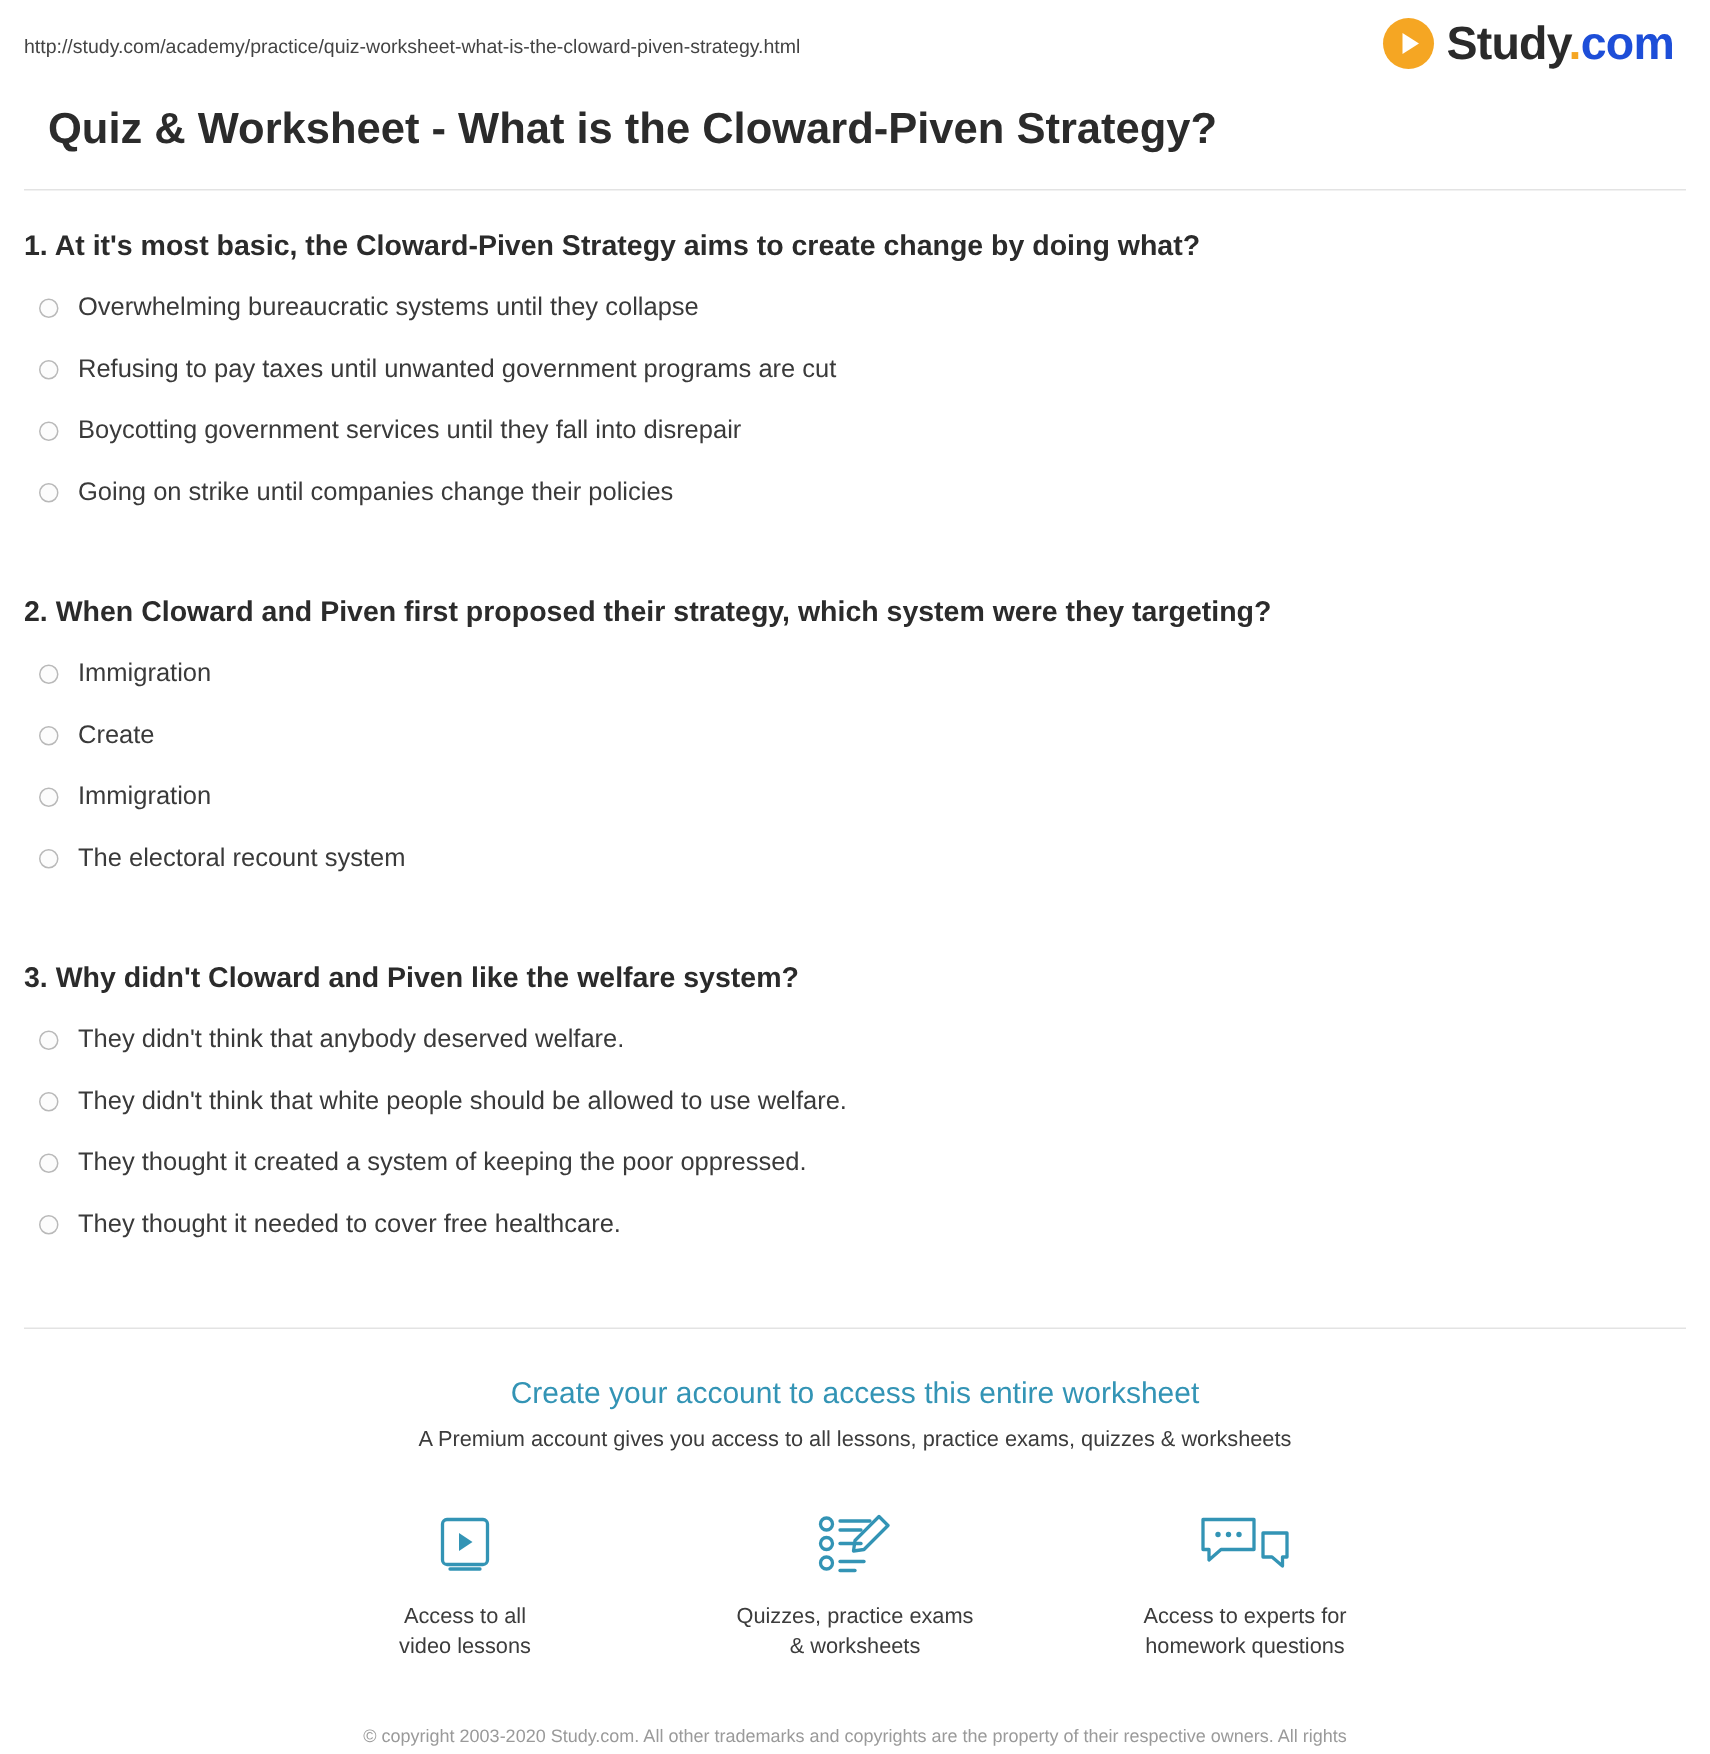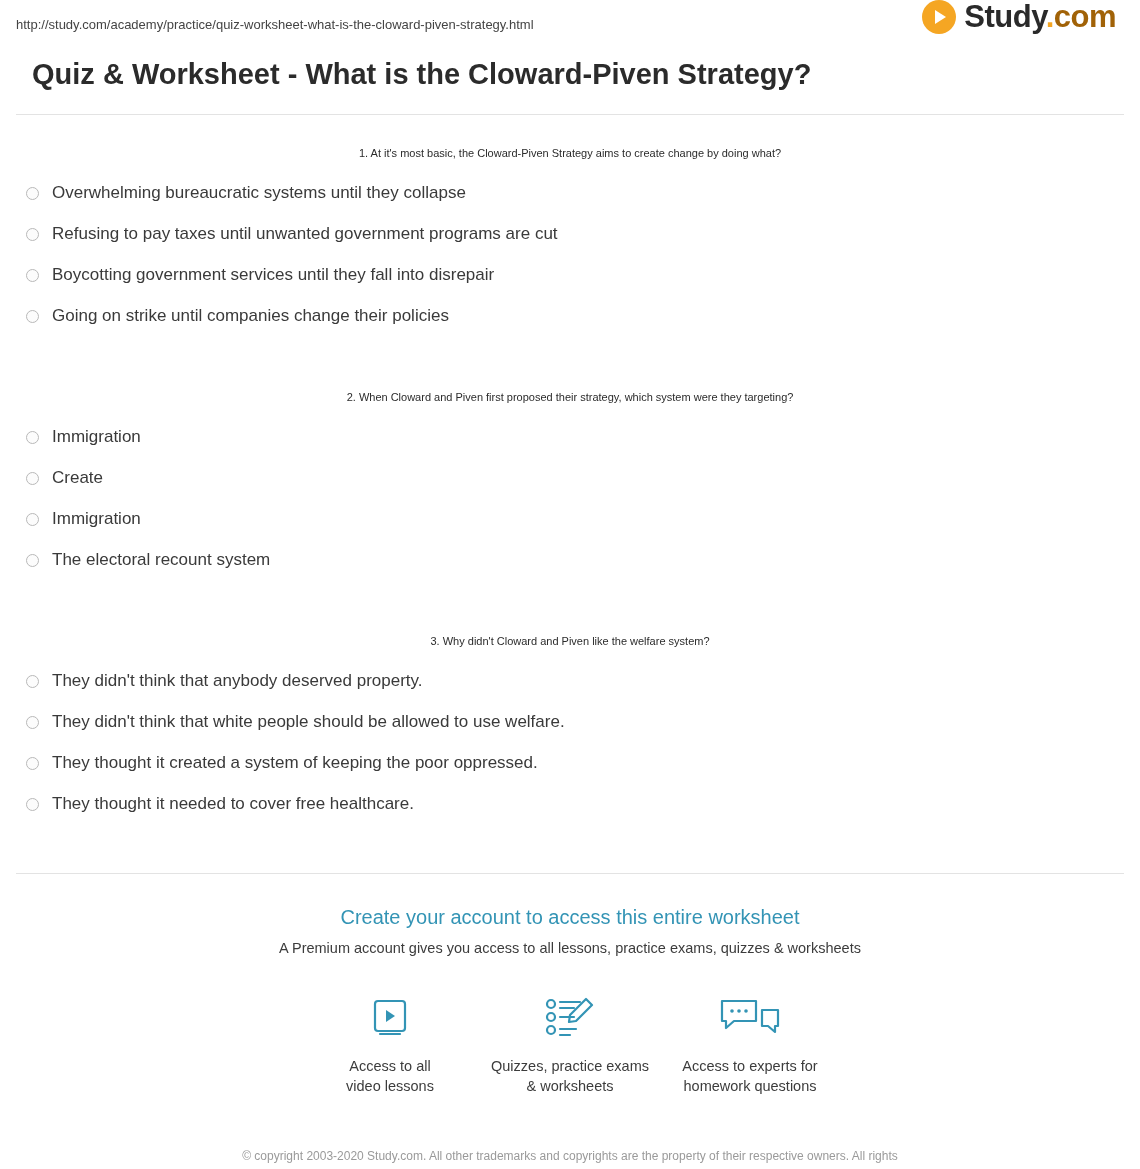--- a/index.html
+++ b/index.html
@@ -15,23 +15,23 @@
     -webkit-font-smoothing: antialiased;
   }
   .page {
     width: 1140px;
     box-sizing: border-box;
     padding: 0 16px;
   }
   
   .top-bar {
     display: flex;
-    align-items: flex-end;
+    align-items: center;
     justify-content: space-between;
-    padding: 0 0 4px 0;
+    padding: 12px 0 4px 0;
   }
   .url {
     font-size: 13px;
     color: #444444;
     line-height: 18px;
     padding-top: 4px;
     word-break: break-all;
   }
   .logo {
     display: flex;
@@ -62,21 +62,21 @@
     font-size: 31px;
     font-weight: bold;
     color: #2a2a2a;
     letter-spacing: -0.5px;
     line-height: 34px;
   }
   .logo-text .dot {
     color: #f5a623;
   }
   .logo-text .com {
-    color: #a16207;
+    color: #1d4ed8;
   }
   h1.title {
     font-size: 29px;
     font-weight: bold;
     color: #2b2b2b;
     margin: 18px 0 22px 16px;
     line-height: 36px;
   }
   .divider {
     border: none;
@@ -84,26 +84,25 @@
     margin: 0;
   }
   
   .questions {
     padding-top: 26px;
   }
   .question-block {
     margin-bottom: 38px;
   }
   .question-text {
-    font-size: 11px;
-    font-weight: normal;
+    font-size: 19px;
+    font-weight: bold;
     color: #2b2b2b;
     line-height: 24px;
     margin: 0 0 18px 0;
-    text-align: center;
   }
   .answers {
     list-style: none;
     margin: 0;
     padding: 0;
   }
   .answer {
     display: flex;
     align-items: flex-start;
     gap: 13px;
@@ -137,21 +136,22 @@
   }
   .promo-sub {
     font-size: 14.5px;
     color: #3c3c3c;
     margin: 0 0 34px 0;
     line-height: 20px;
   }
   .features {
     display: flex;
     justify-content: center;
-    margin-bottom: 51px;
+    gap: 80px;
+    margin-bottom: 40px;
   }
   .feature {
     width: 180px;
     text-align: center;
   }
   .feature-icon {
     height: 52px;
     display: flex;
     align-items: center;
     justify-content: center;
@@ -232,21 +232,21 @@
           <span class="answer-label">The electoral recount system</span>
         </li>
       </ul>
     </div>
 
     <div class="question-block">
       <p class="question-text"><span>3.</span> <span>Why didn't Cloward and Piven like the welfare system?</span></p>
       <ul class="answers">
         <li class="answer">
           <span class="radio"></span>
-          <span class="answer-label">They didn't think that anybody deserved property.</span>
+          <span class="answer-label">They didn't think that anybody deserved welfare.</span>
         </li>
         <li class="answer">
           <span class="radio"></span>
           <span class="answer-label">They didn't think that white people should be allowed to use welfare.</span>
         </li>
         <li class="answer">
           <span class="radio"></span>
           <span class="answer-label">They thought it created a system of keeping the poor oppressed.</span>
         </li>
         <li class="answer">

